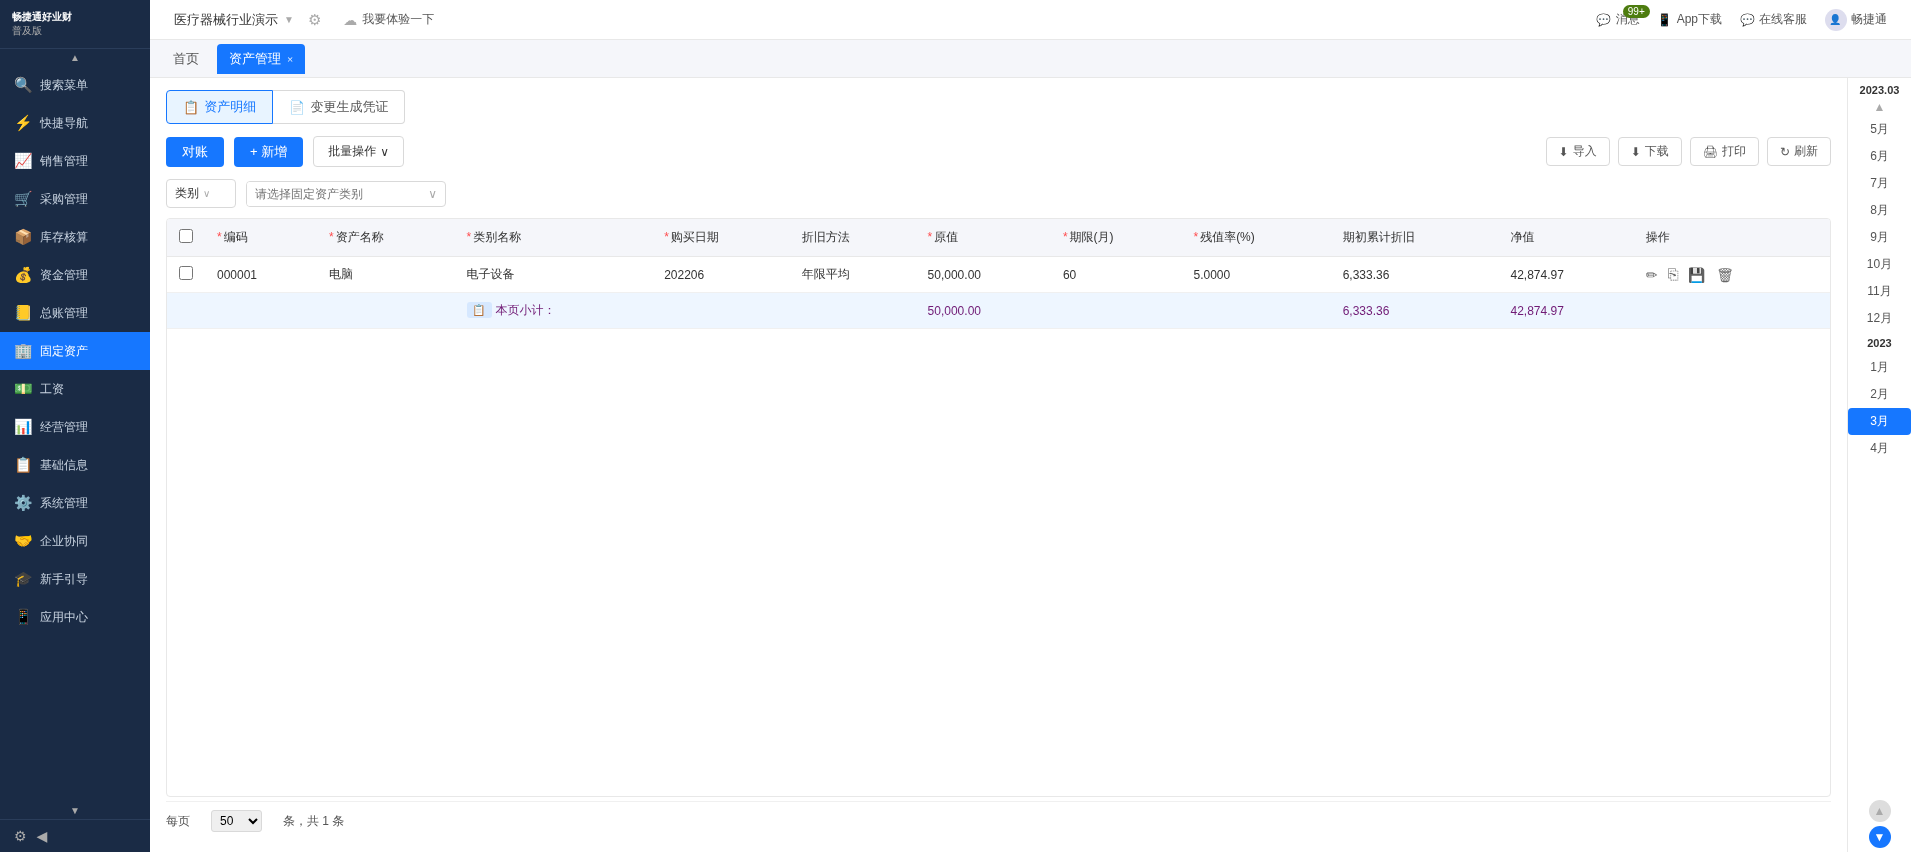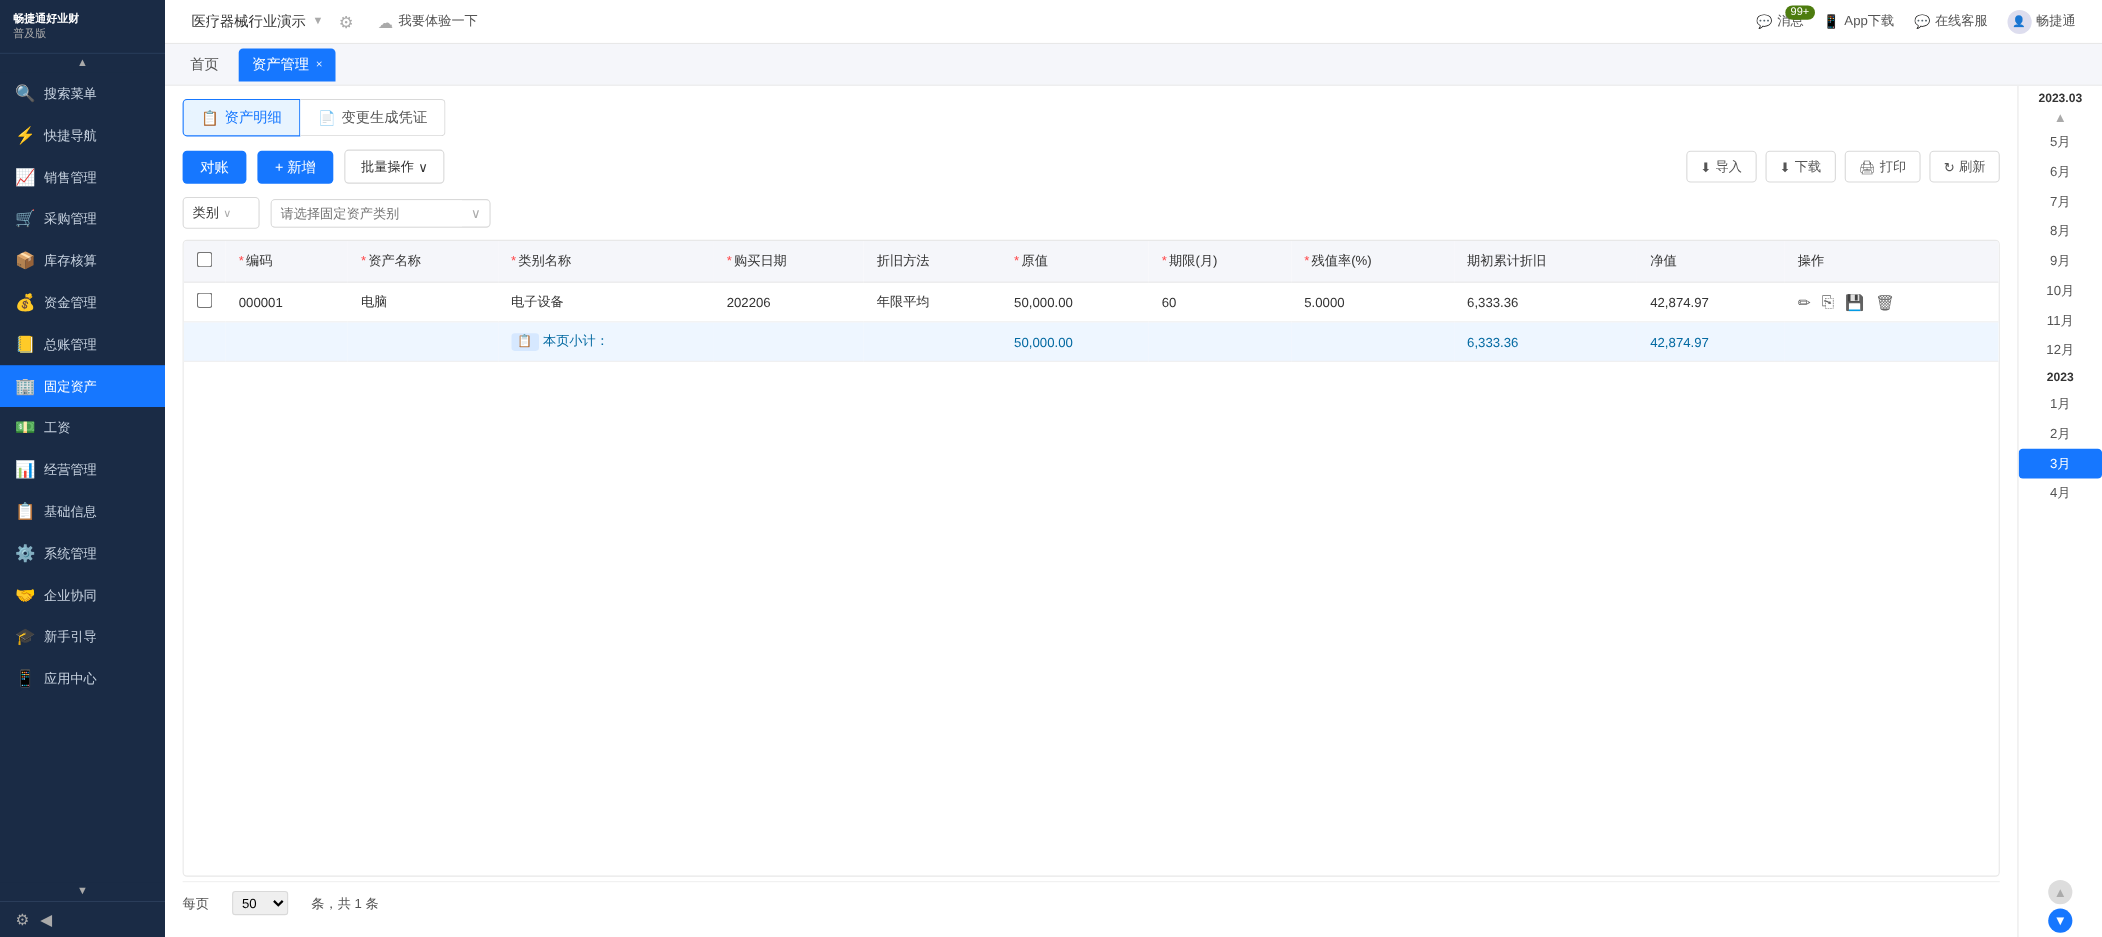--- a/index.html
+++ b/index.html
@@ -363,21 +363,21 @@
       background: #fafafa;
     }
     table tbody tr td {
       padding: 9px 12px;
       border-bottom: 1px solid #f0f0f0;
       color: #333;
       white-space: nowrap;
     }
     table tbody tr.subtotal-row td {
       background: #eef6ff;
-      color: #0369a1;
+      color: #701a75;
     }
     .checkbox-cell {
       width: 32px;
       text-align: center;
     }
     input[type="checkbox"] {
       cursor: pointer;
       width: 14px;
       height: 14px;
     }
@@ -405,21 +405,21 @@
     }
     .pagination select {
       border: 1px solid #d9d9d9;
       border-radius: 3px;
       padding: 2px 4px;
       font-size: 12px;
     }
 
     
     .right-panel {
-      width: 77px;
+      width: 64px;
       background: #fff;
       border-left: 1px solid #e8e8e8;
       display: flex;
       flex-direction: column;
       align-items: center;
       overflow: hidden;
       position: relative;
     }
     .right-panel-header {
       font-size: 11px;

